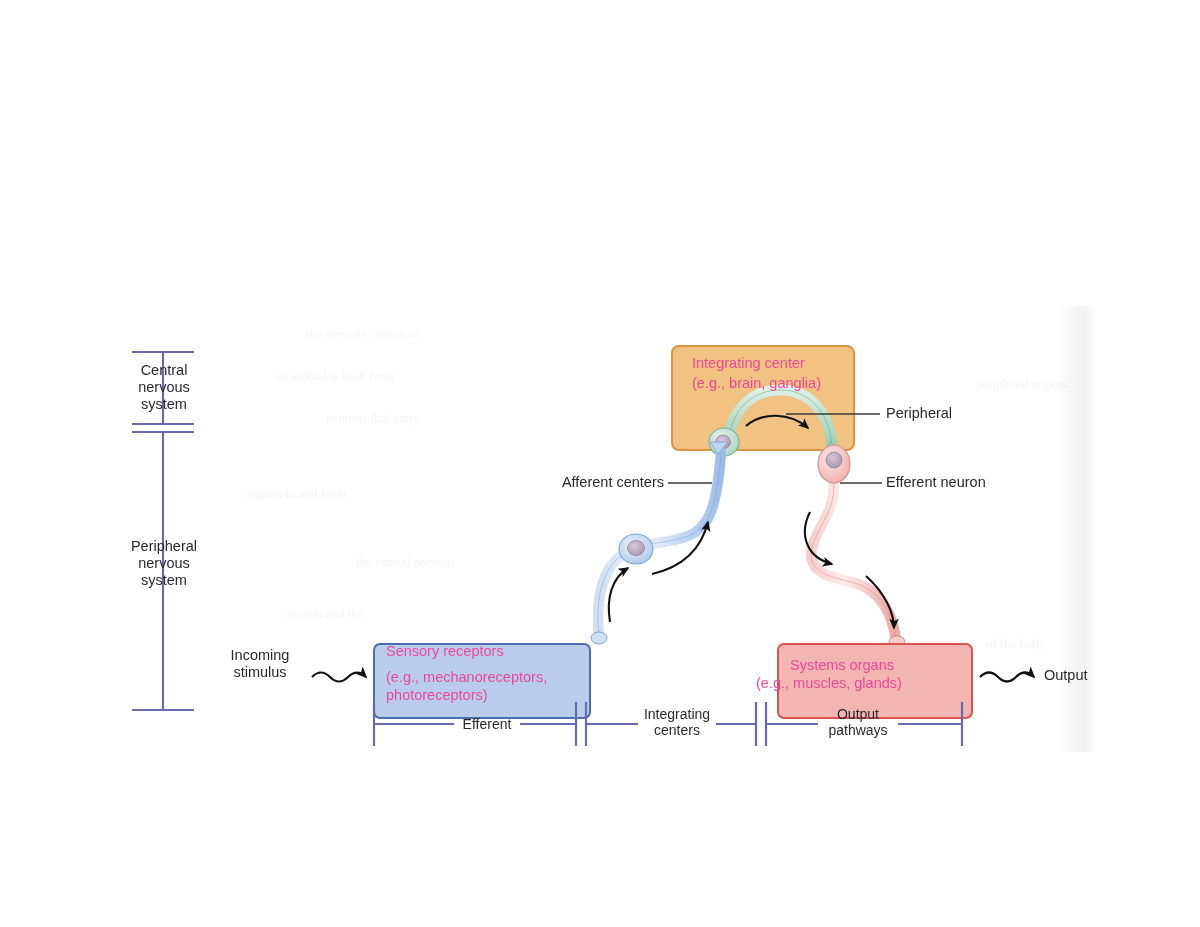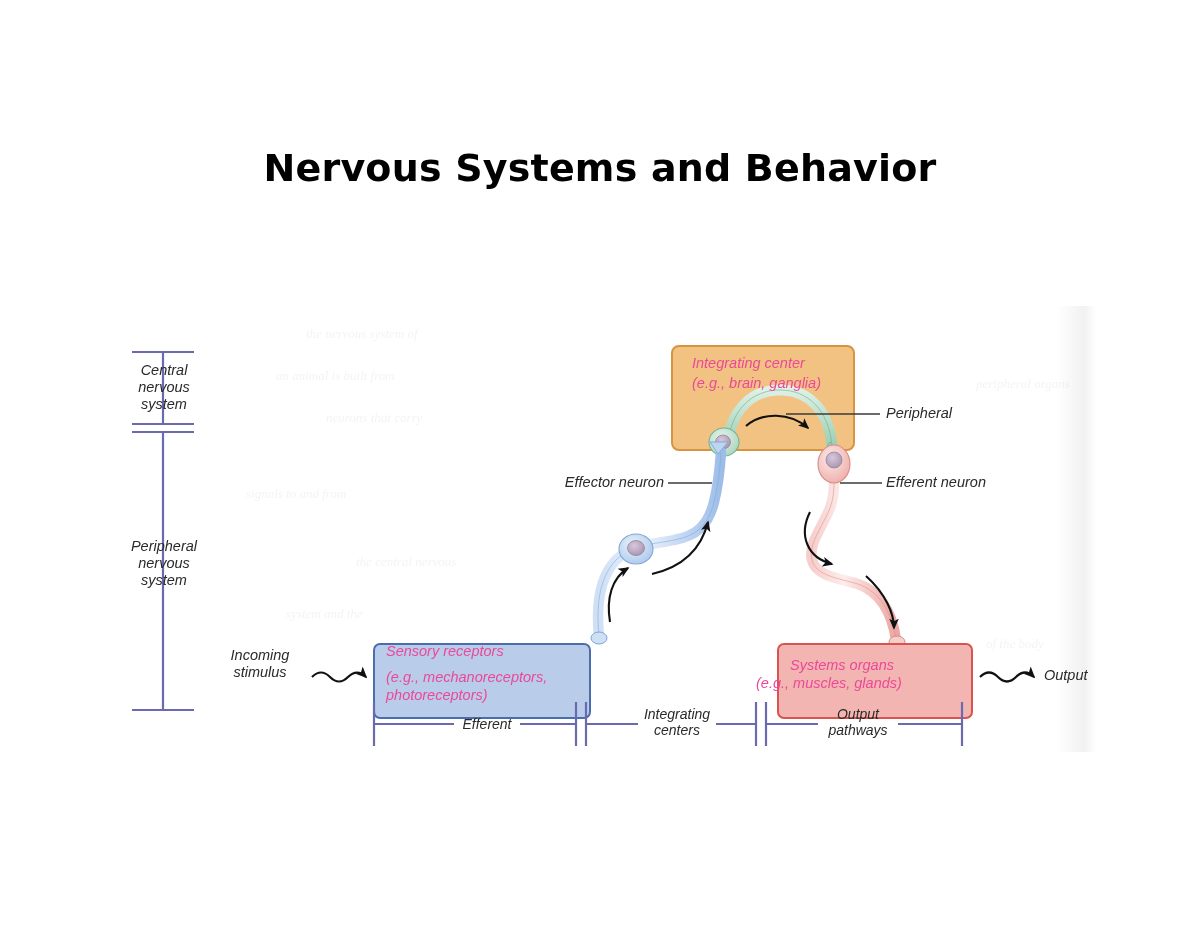--- a/index.html
+++ b/index.html
@@ -33,21 +33,20 @@
     color: #000000;
     white-space: nowrap;
   }
   
   #figure {
     position: absolute;
     left: 96px;
     top: 306px;
     width: 1000px;
     height: 446px;
-    font-style: italic;
   }
   #figure-scan-bg {
     position: absolute;
     inset: 0;
     background:
       linear-gradient(to right,
         rgba(255,255,255,0) 0px,
         rgba(255,255,255,0) 960px,
         rgba(0,0,0,0.055) 988px,
         rgba(0,0,0,0.02) 996px,
@@ -94,21 +93,20 @@
     line-height: 16px;
     text-align: center;
     white-space: pre;
   }
 </style>
 </head>
 <body>
 
 <div id="slide">
 
-  <div id="slide-title">Nervous Systems and Behavior</div>
 
   <div id="figure">
 
     <div id="figure-scan-bg"></div>
 
     <div class="ghost" style="left:210px;top:20px;">the nervous system of</div>
     <div class="ghost" style="left:180px;top:62px;">an animal is built from</div>
     <div class="ghost" style="left:230px;top:104px;">neurons that carry</div>
     <div class="ghost" style="left:150px;top:180px;">signals to and from</div>
     <div class="ghost" style="left:260px;top:248px;">the central nervous</div>
@@ -265,21 +263,21 @@
 
     <div class="box-label" style="left:290px;top:336px;">Sensory receptors</div>
     <div class="box-label" style="left:290px;top:362px;">(e.g., mechanoreceptors,</div>
     <div class="box-label" style="left:290px;top:380px;">photoreceptors)</div>
 
     <div class="box-label" style="left:694px;top:350px;">Systems organs</div>
     <div class="box-label" style="left:660px;top:368px;">(e.g., muscles, glands)</div>
 
     <div class="fig-label" style="left:790px;top:99px;">Peripheral</div>
 
-    <div class="fig-label right" style="left:434px;top:168px;width:134px;">Effector neuron</div>
+    <div class="fig-label right" style="left:434px;top:168px;width:134px;">Afferent centers</div>
 
     <div class="fig-label" style="left:790px;top:168px;">Efferent neuron</div>
 
     <div class="fig-label center" style="left:112px;top:341px;width:104px;">Incoming
 stimulus</div>
 
     <div class="fig-label" style="left:948px;top:361px;">Output</div>
 
     <div class="bracket-label" style="left:352px;top:410px;width:78px;">Efferent</div>
 

